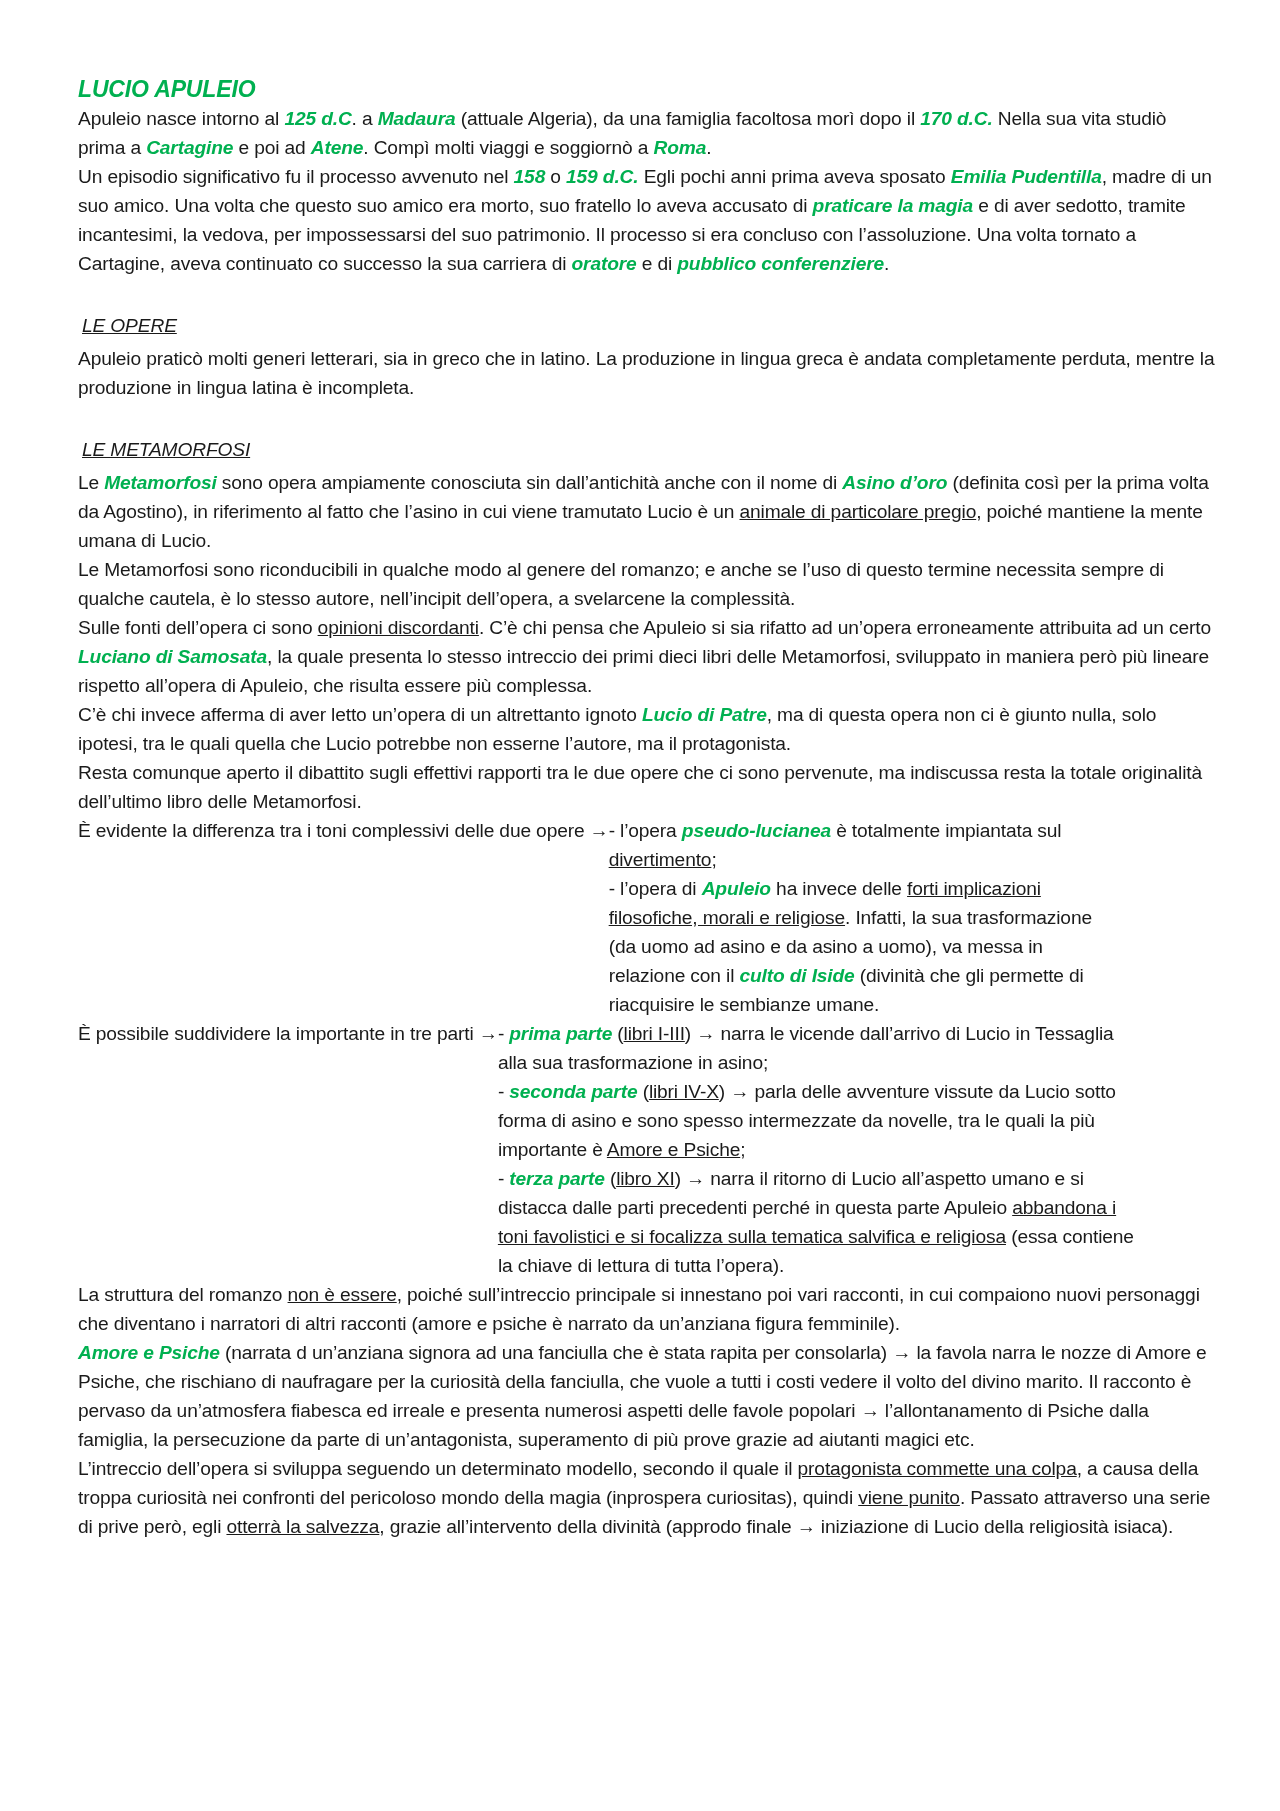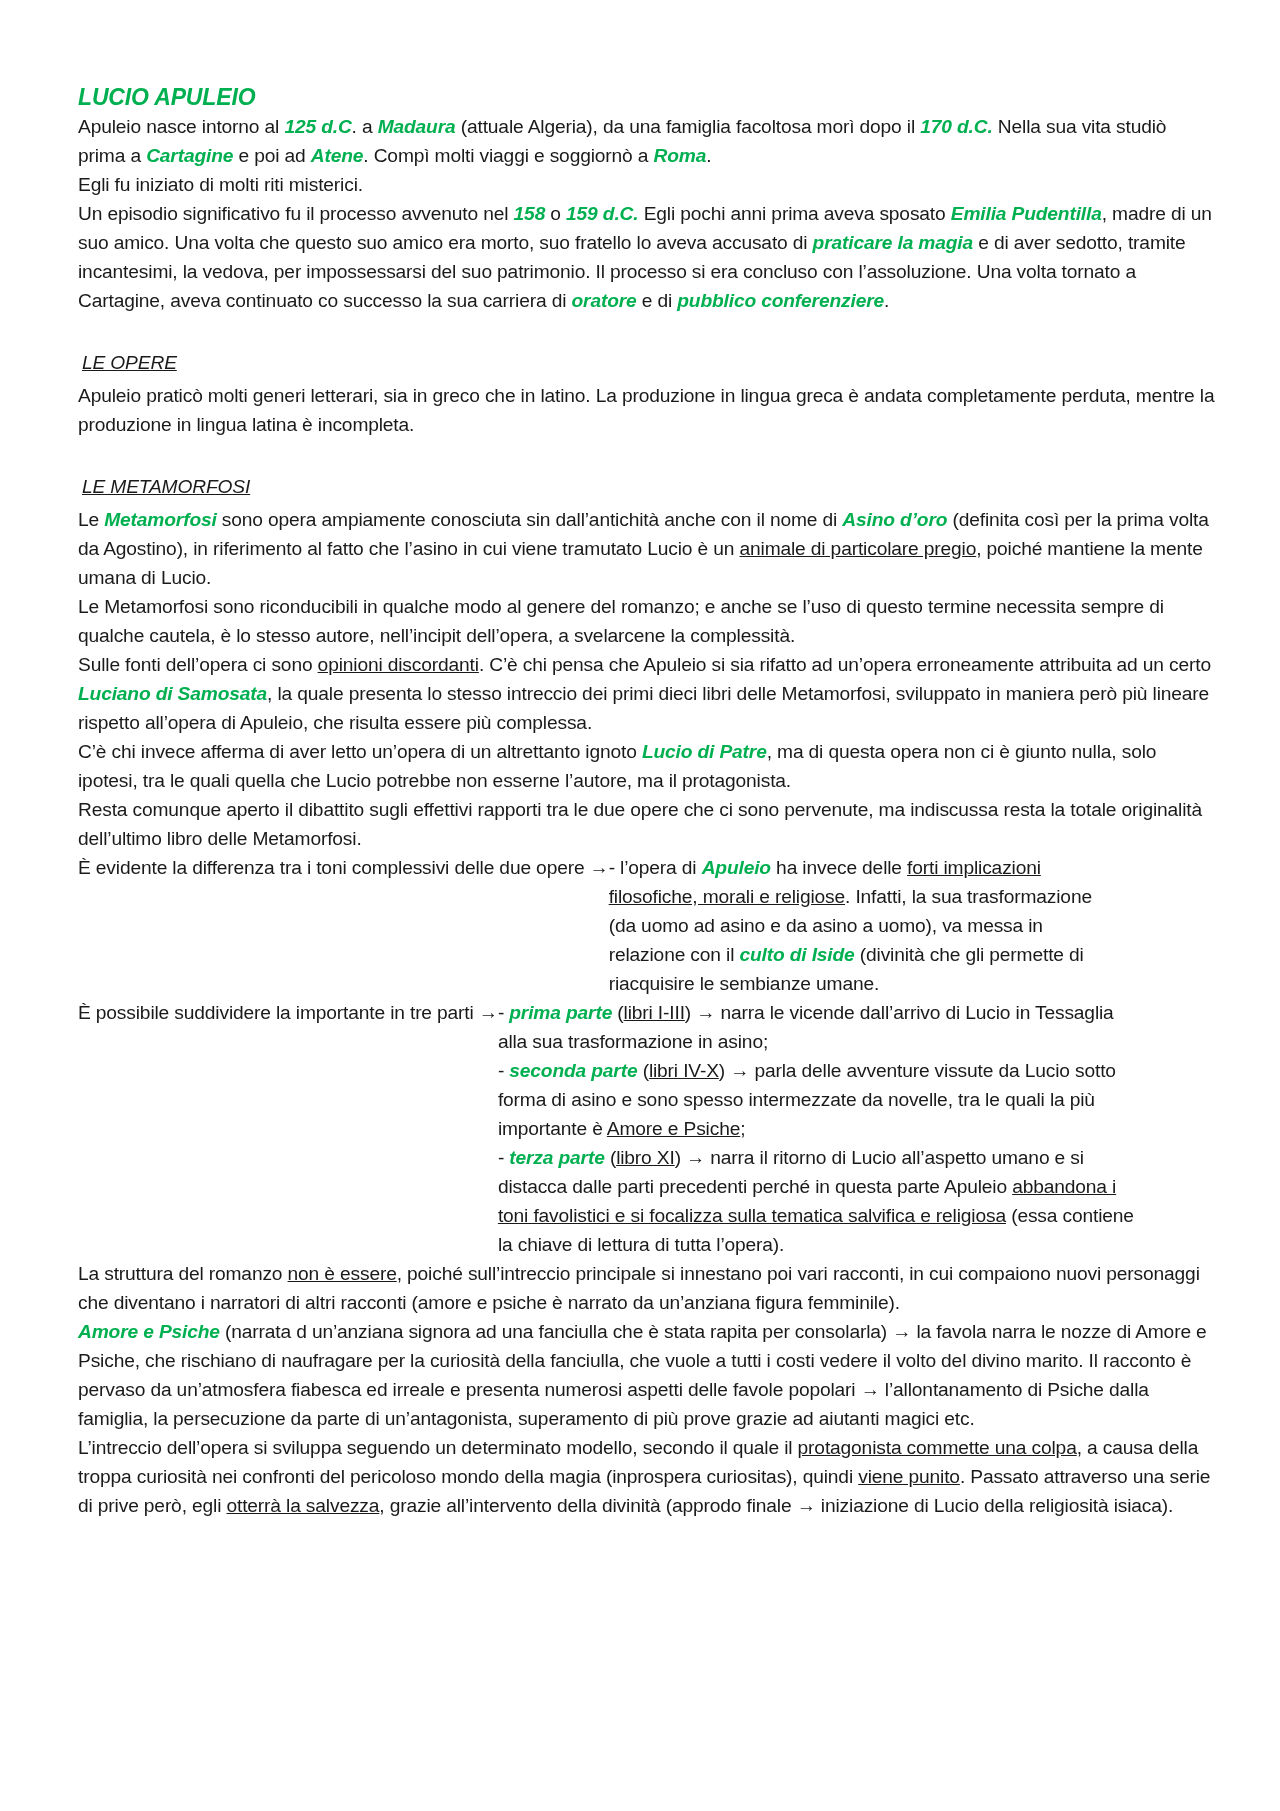--- a/index.html
+++ b/index.html
@@ -2,21 +2,21 @@
 <html><head>
 <meta charset="utf-8">
 <style>
   html, body { margin: 0; padding: 0; background: #ffffff; }
   body {
     width: 1280px; height: 1811px; position: relative; overflow: hidden;
     font-family: "Liberation Sans", "DejaVu Sans", sans-serif;
     color: #1a1a1a;
   }
   .page {
-    position: absolute; left: 78px; top: 82px; width: 1140px;
+    position: absolute; left: 78px; top: 74px; width: 1140px;
     font-size: 19.2px; line-height: 29px; letter-spacing: -0.15px;
   }
   .title {
     font-size: 23px; line-height: 30px; font-weight: bold; font-style: italic;
     color: #00b050; margin: 0 0 0 0;
   }
   .heading {
     font-style: italic; text-decoration: underline; margin: 4px;
   }
   p { margin: 0; }
@@ -32,21 +32,20 @@
 </style>
 </head>
 <body>
 
 <div class="page">
 
   <div class="title">LUCIO APULEIO</div>
 
   <p><span>Apuleio nasce intorno al </span><span class="g">125 d.C</span><span>. a </span><span class="g">Madaura</span><span> (attuale Algeria), da una famiglia facoltosa morì dopo il </span><span class="g">170 d.C.</span><span> Nella sua vita studiò prima a </span><span class="g">Cartagine</span><span> e poi ad </span><span class="g">Atene</span><span>. Compì molti viaggi e soggiornò a </span><span class="g">Roma</span><span>.</span></p>
 
-  <p>Egli fu iniziato di molti riti misterici.</p>
 
   <p><span>Un episodio significativo fu il processo avvenuto nel </span><span class="g">158</span><span> o </span><span class="g">159 d.C.</span><span> Egli pochi anni prima aveva sposato </span><span class="g">Emilia Pudentilla</span><span>, madre di un suo amico. Una volta che questo suo amico era morto, suo fratello lo aveva accusato di </span><span class="g">praticare la magia</span><span> e di aver sedotto, tramite incantesimi, la vedova, per impossessarsi del suo patrimonio. Il processo si era concluso con l’assoluzione. Una volta tornato a Cartagine, aveva continuato co successo la sua carriera di </span><span class="g">oratore</span><span> e di </span><span class="g">pubblico conferenziere</span><span>.</span></p>
 
   <div class="blank"></div>
 
   <p class="heading">LE OPERE </p>
   <p>Apuleio praticò molti generi letterari, sia in greco che in latino. La produzione in lingua greca è andata completamente perduta, mentre la produzione in lingua latina è incompleta.</p>
 
   <div class="blank"></div>
 
@@ -58,20 +57,21 @@
 
   <p><span>Sulle fonti dell’opera ci sono </span><span class="u">opinioni discordanti</span><span>. C’è chi pensa che Apuleio si sia rifatto ad un’opera erroneamente attribuita ad un certo </span><span class="g">Luciano di Samosata</span><span>, la quale presenta lo stesso intreccio dei primi dieci libri delle Metamorfosi, sviluppato in maniera però più lineare rispetto all’opera di Apuleio, che risulta essere più complessa.</span></p>
 
   <p><span>C’è chi invece afferma di aver letto un’opera di un altrettanto ignoto </span><span class="g">Lucio di Patre</span><span>, ma di questa opera non ci è giunto nulla, solo ipotesi, tra le quali quella che Lucio potrebbe non esserne l’autore, ma il protagonista.</span></p>
 
   <p>Resta comunque aperto il dibattito sugli effettivi rapporti tra le due opere che ci sono pervenute, ma indiscussa resta la totale originalità dell’ultimo libro delle Metamorfosi.</p>
 
   <div class="row row1">
     <span class="lead">È evidente la differenza tra i toni complessivi delle due opere → </span>
     <div class="items">
+      <p class="item"><span>- l’opera </span><span class="g">pseudo-lucianea</span><span> è totalmente impiantata sul </span><span class="u">divertimento</span><span>;</span></p>
       <p class="item"><span>- l’opera di </span><span class="g">Apuleio</span><span> ha invece delle </span><span class="u">forti implicazioni filosofiche, morali e religiose</span><span>. Infatti, la sua trasformazione (da uomo ad asino e da asino a uomo), va messa in relazione con il </span><span class="g">culto di Iside</span><span> (divinità che gli permette di riacquisire le sembianze umane.</span></p>
     </div>
   </div>
 
   <div class="row row2">
     <span class="lead">È possibile suddividere la importante in tre parti → </span>
     <div class="items">
       <p class="item"><span>- </span><span class="g">prima parte</span><span> (</span><span class="u">libri I-III</span><span>) → narra le vicende dall’arrivo di Lucio in Tessaglia alla sua trasformazione in asino;</span></p>
       <p class="item"><span>- </span><span class="g">seconda parte</span><span> (</span><span class="u">libri IV-X</span><span>) → parla delle avventure vissute da Lucio sotto forma di asino e sono spesso intermezzate da novelle, tra le quali la più importante è </span><span class="u">Amore e Psiche</span><span>;</span></p>
       <p class="item"><span>- </span><span class="g">terza parte</span><span> (</span><span class="u">libro XI</span><span>) → narra il ritorno di Lucio all’aspetto umano e si distacca dalle parti precedenti perché in questa parte Apuleio </span><span class="u">abbandona i toni favolistici e si focalizza sulla tematica salvifica e religiosa</span><span> (essa contiene la chiave di lettura di tutta l’opera).</span></p>

